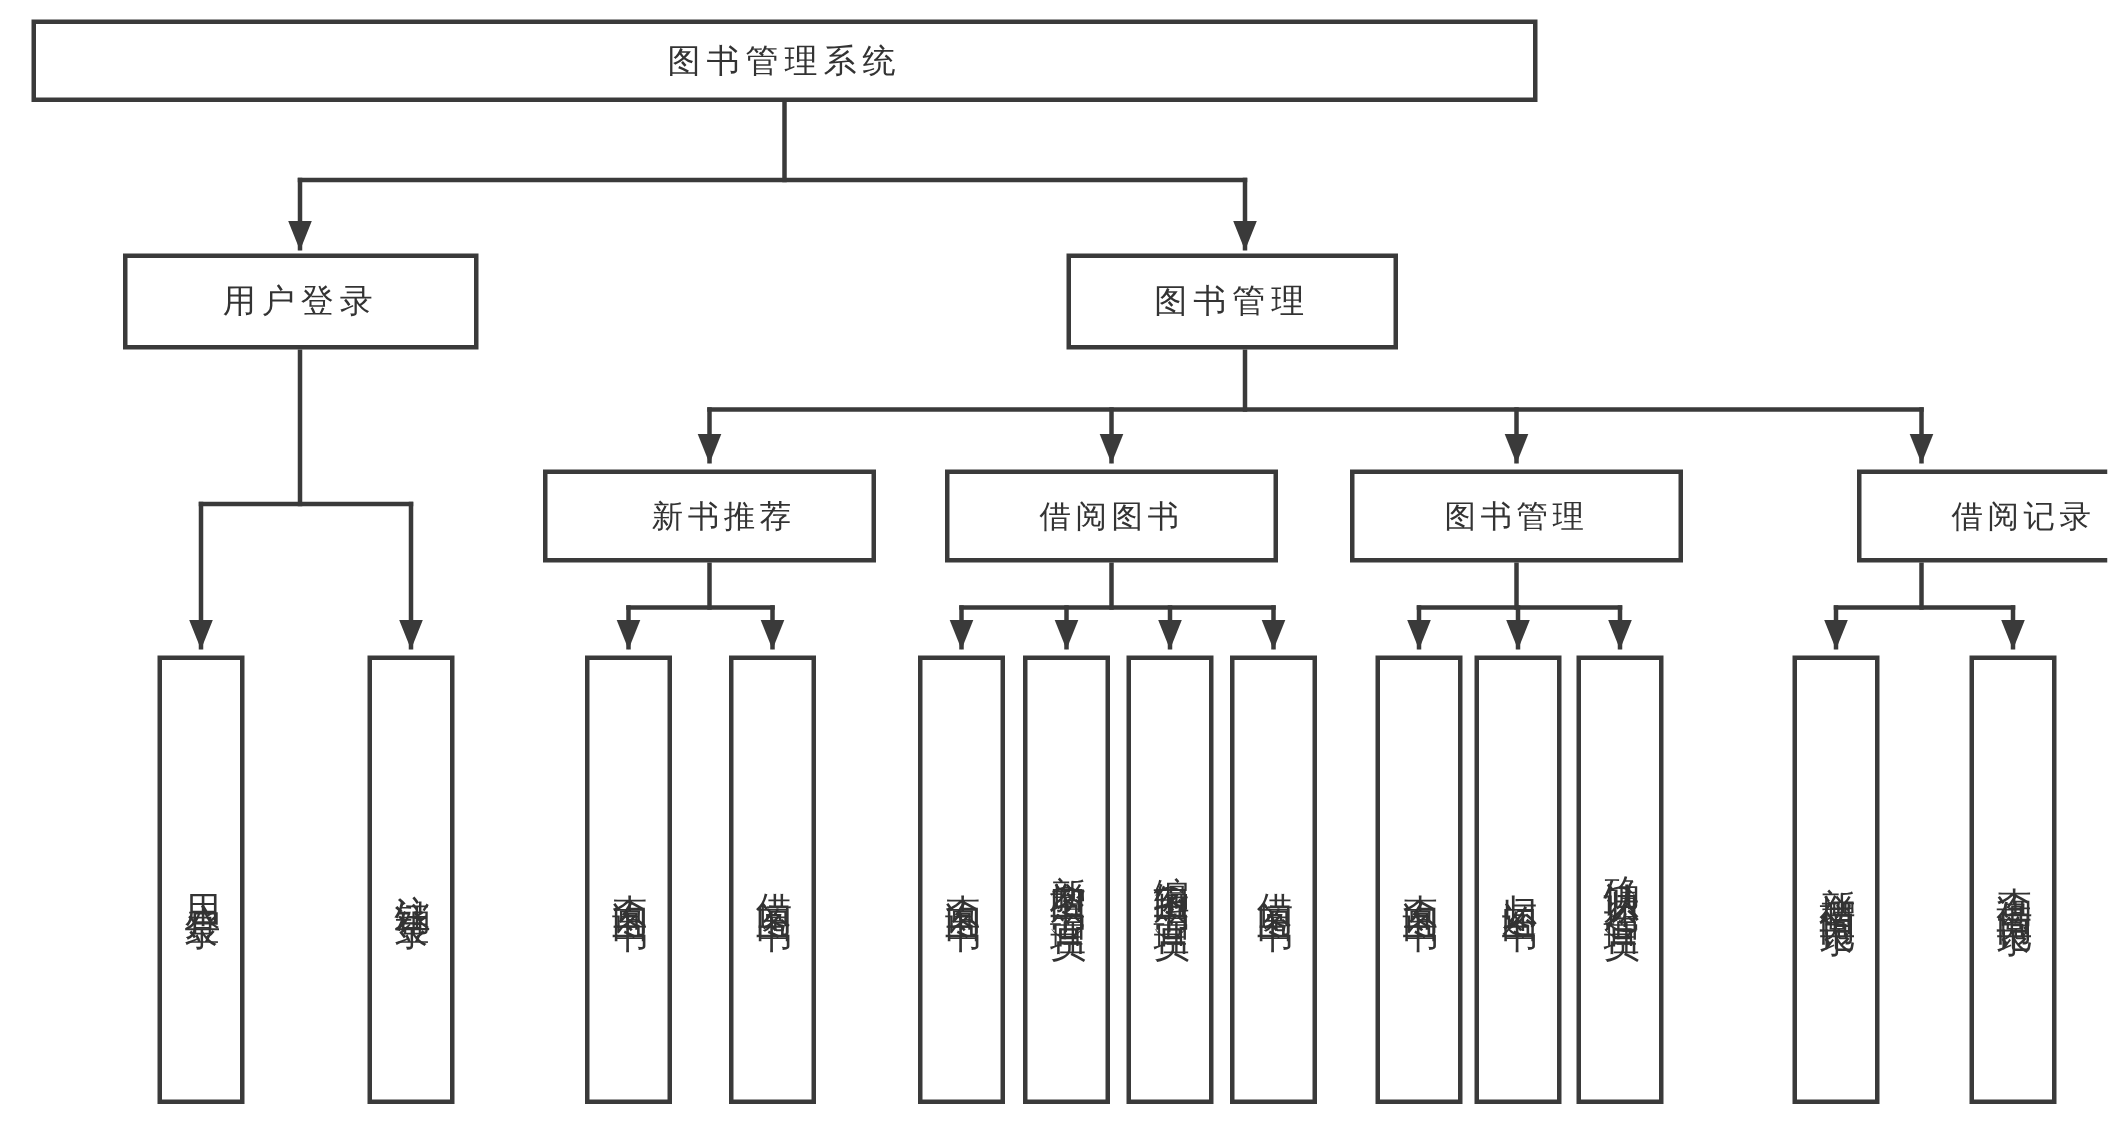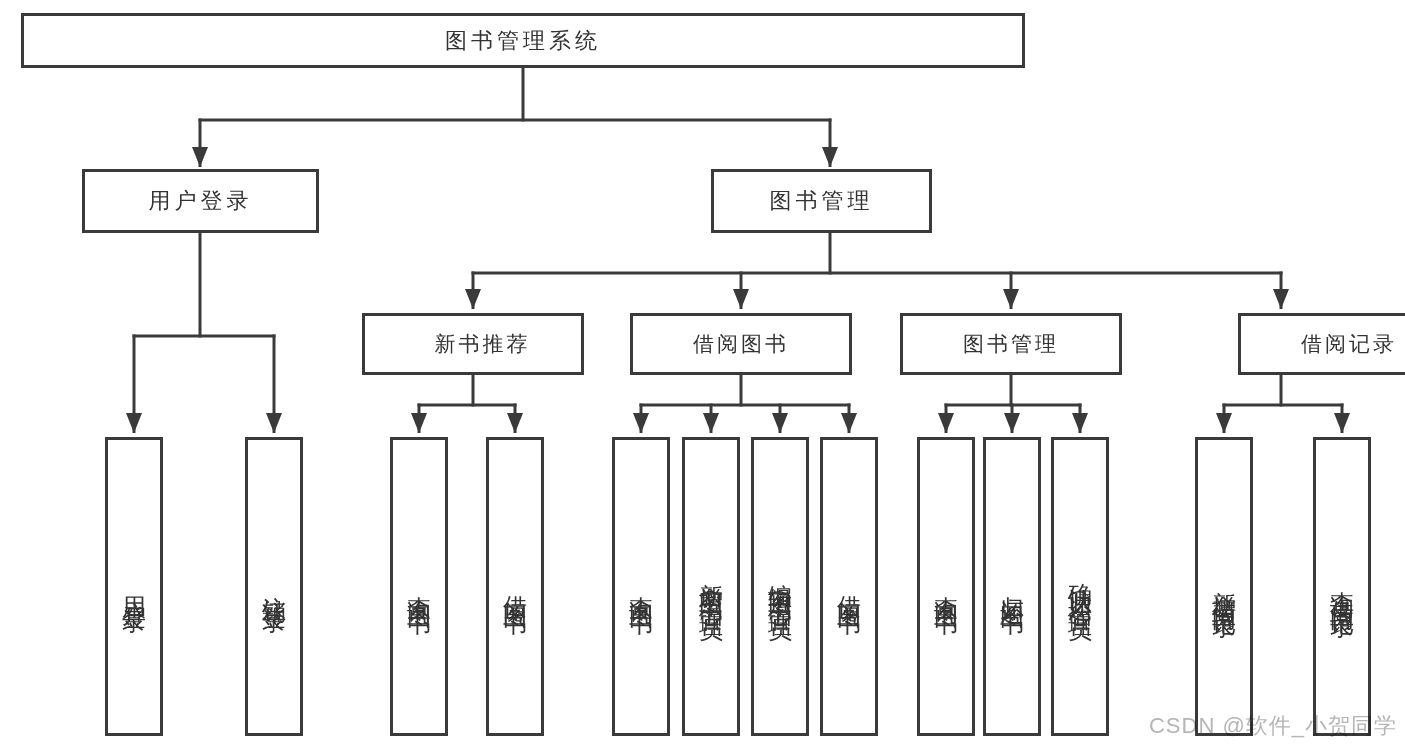--- a/index.html
+++ b/index.html
@@ -122,14 +122,13 @@
   <div class="node v" style="left:751px;top:437px;width:58px;height:299px;">编辑图书（管理员）</div>
   <div class="node v" style="left:820px;top:437px;width:58px;height:299px;">借阅图书</div>
 
   <div class="node v" style="left:917px;top:437px;width:58px;height:299px;">查询图书</div>
   <div class="node v" style="left:983px;top:437px;width:58px;height:299px;">归还图书</div>
   <div class="node v" style="left:1051px;top:437px;width:58px;height:299px;">确认归还（管理员）</div>
 
   <div class="node v" style="left:1195px;top:437px;width:58px;height:299px;">新增借阅记录</div>
   <div class="node v" style="left:1313px;top:437px;width:58px;height:299px;">查询借阅记录</div>
 
-  <div class="watermark">CSDN @软件_小贺同学</div>
 </div>
 
 </body></html>

